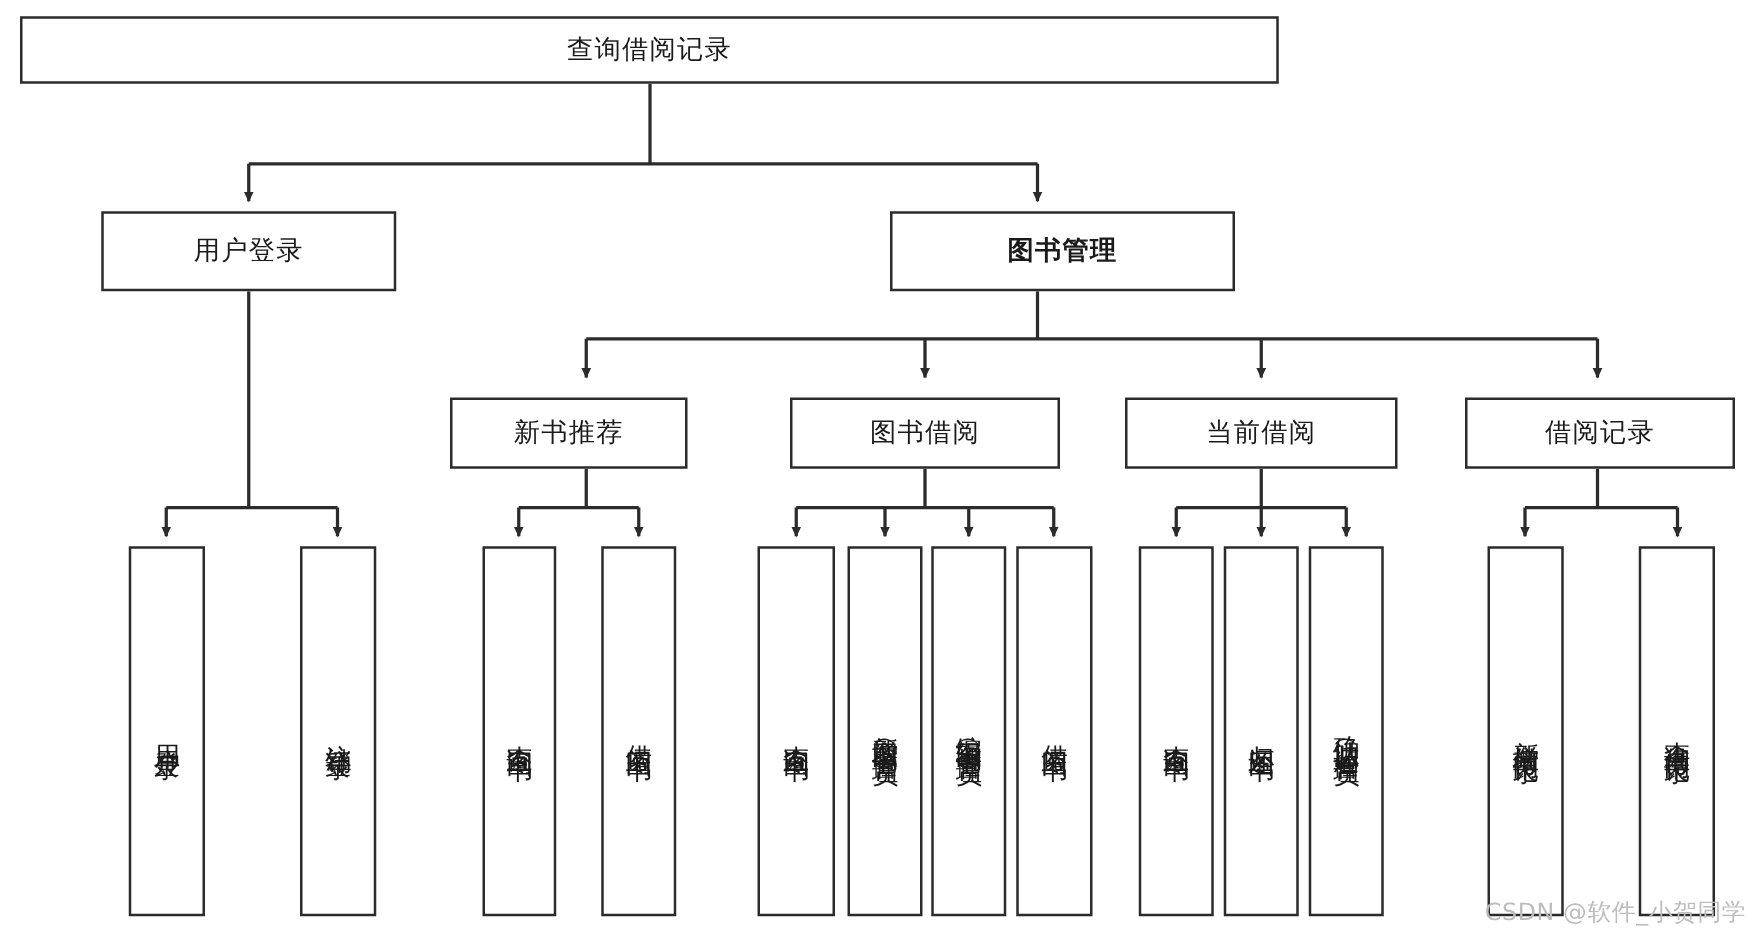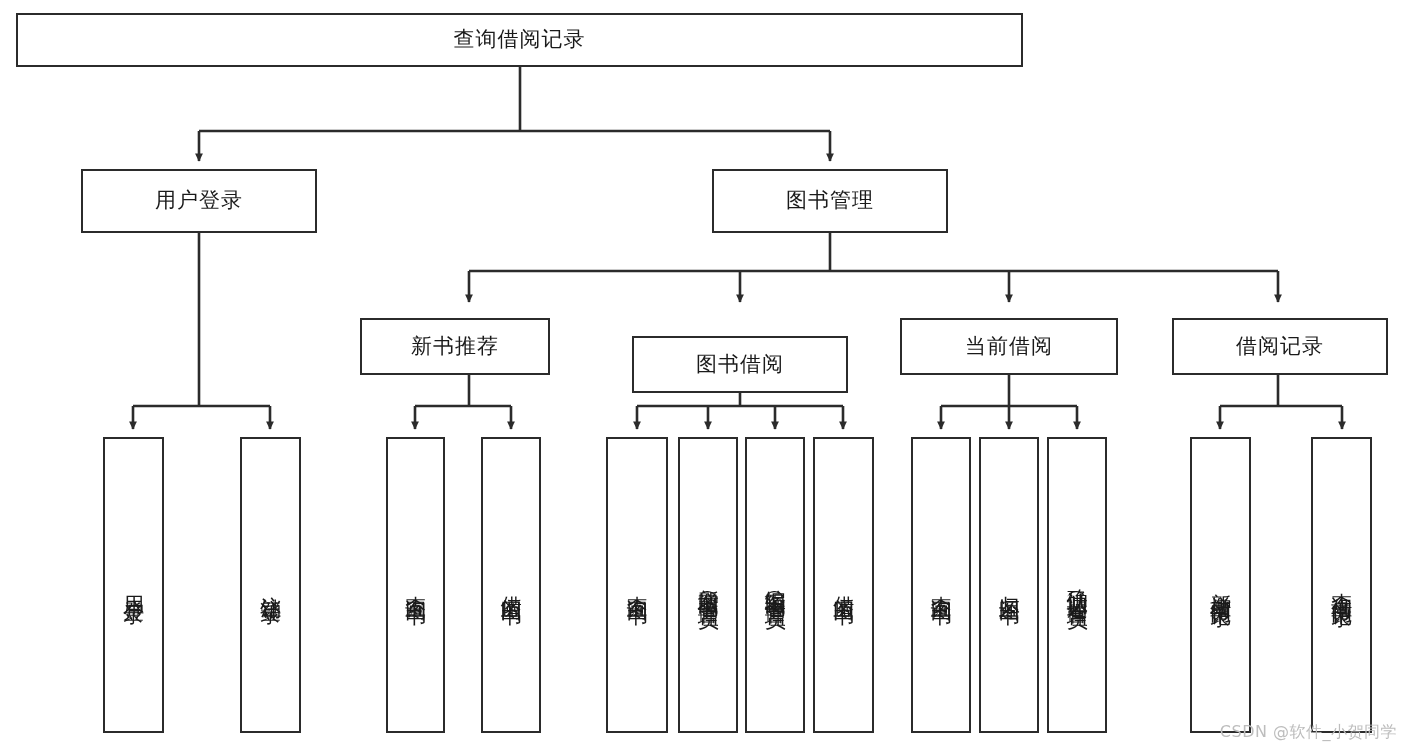--- a/index.html
+++ b/index.html
@@ -53,21 +53,21 @@
   .node.v .vtext {
     writing-mode: vertical-rl;
     text-orientation: upright;
     display: block;
     text-align: center;
   }
   #watermark {
     position: absolute;
     right: 8px;
     bottom: 4px;
-    font-size: 16px;
+    font-size: 19px;
     color: #bdbdbd;
     letter-spacing: 0.5px;
     white-space: nowrap;
     z-index: 5;
     font-family: "DejaVu Sans", "Liberation Sans", sans-serif;
   }
 </style>
 </head>
 <body>
 
@@ -135,28 +135,28 @@
     </g>
   </svg>
 
   <div class="node h" style="left:16px; top:13px; width:1007px; height:54px;">
     <span>查询借阅记录</span>
   </div>
 
   <div class="node h" style="left:81px; top:169px; width:236px; height:64px;">
     <span>用户登录</span>
   </div>
-  <div class="node h" style="left:712px; top:169px; width:236px; height:64px;">
+  <div class="node h" style="left:712px; top:169px; width:276px; height:64px;font-weight:bold;">
     <span>图书管理</span>
   </div>
 
   <div class="node h" style="left:360px; top:318px; width:190px; height:57px;">
     <span>新书推荐</span>
   </div>
-  <div class="node h" style="left:632px; top:336px; width:216px; height:57px;">
+  <div class="node h" style="left:632px; top:318px; width:216px; height:57px;">
     <span>图书借阅</span>
   </div>
   <div class="node h" style="left:900px; top:318px; width:218px; height:57px;align-items:center;">
     <span>当前借阅</span>
   </div>
   <div class="node h" style="left:1172px; top:318px; width:216px; height:57px;text-align:center;">
     <span>借阅记录</span>
   </div>
 
   <div class="node v" style="left:103px; top:437px; width:61px; height:296px;">

